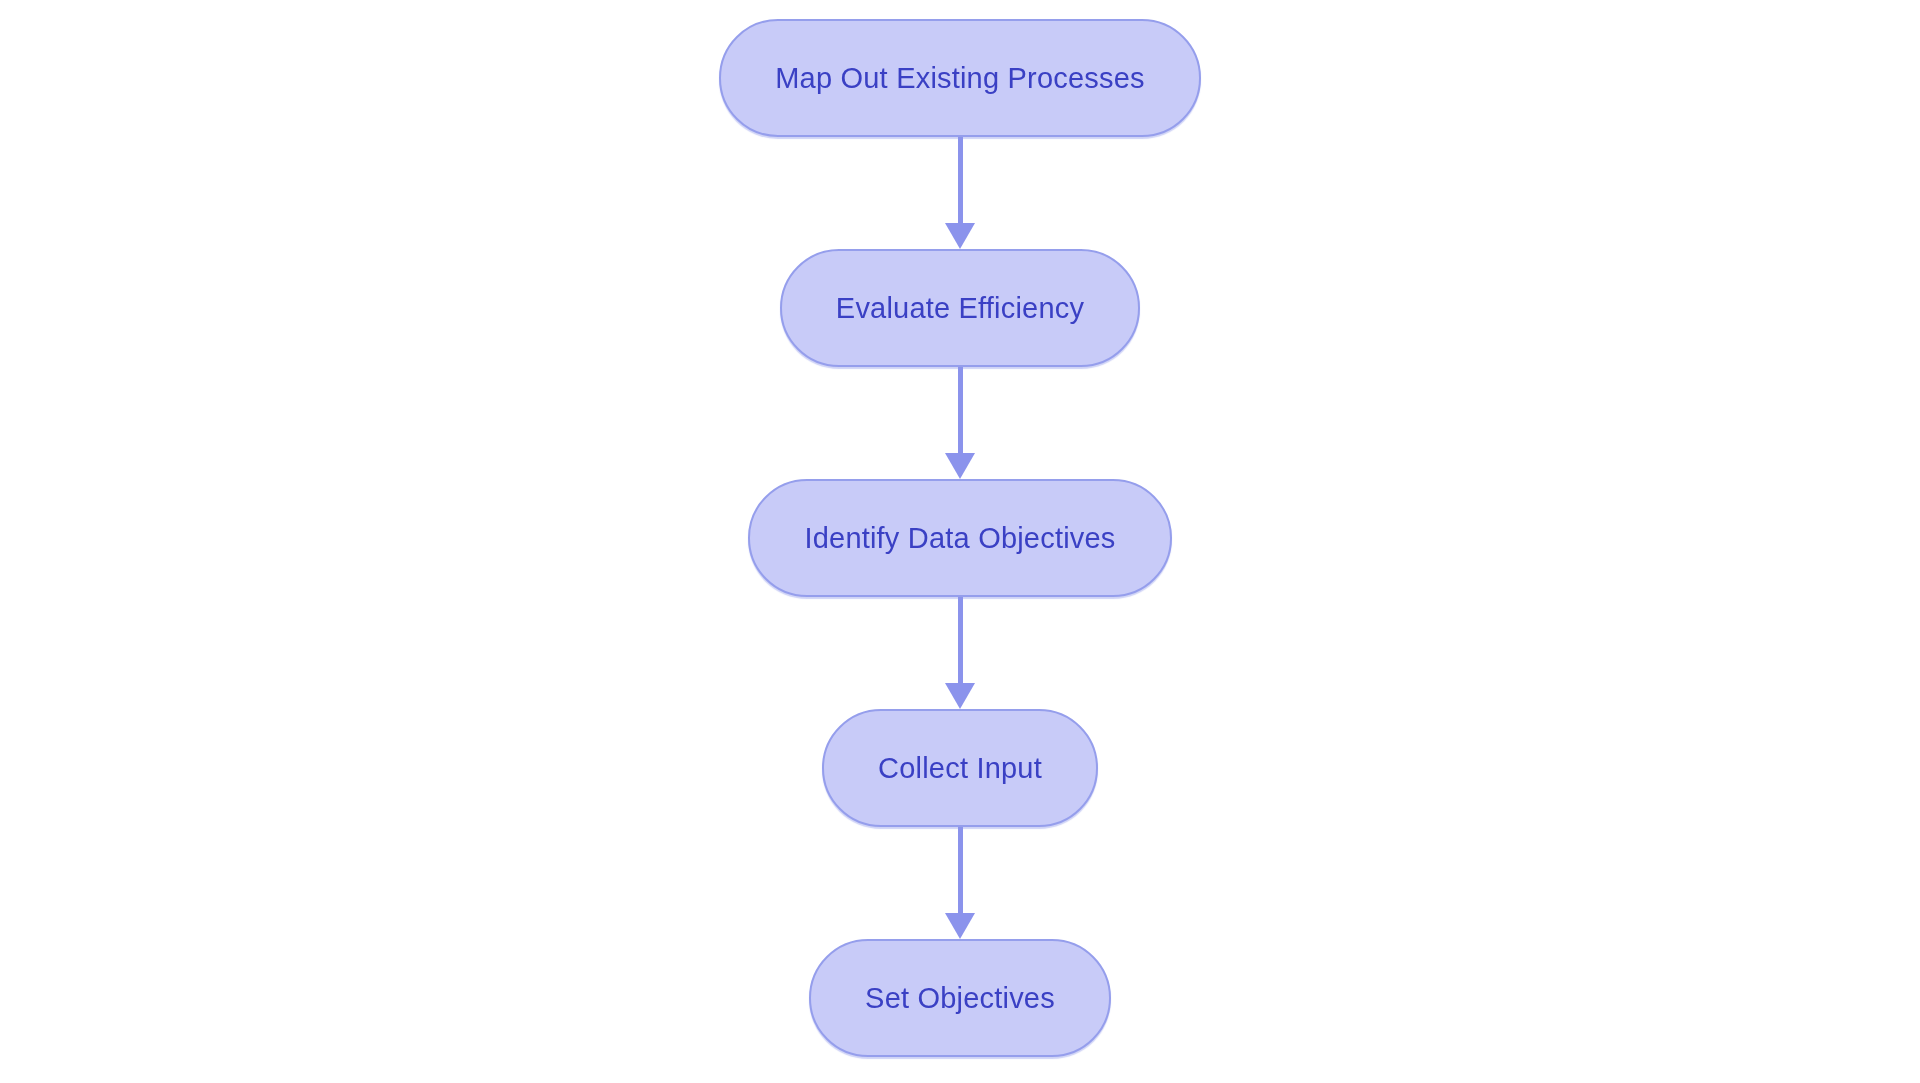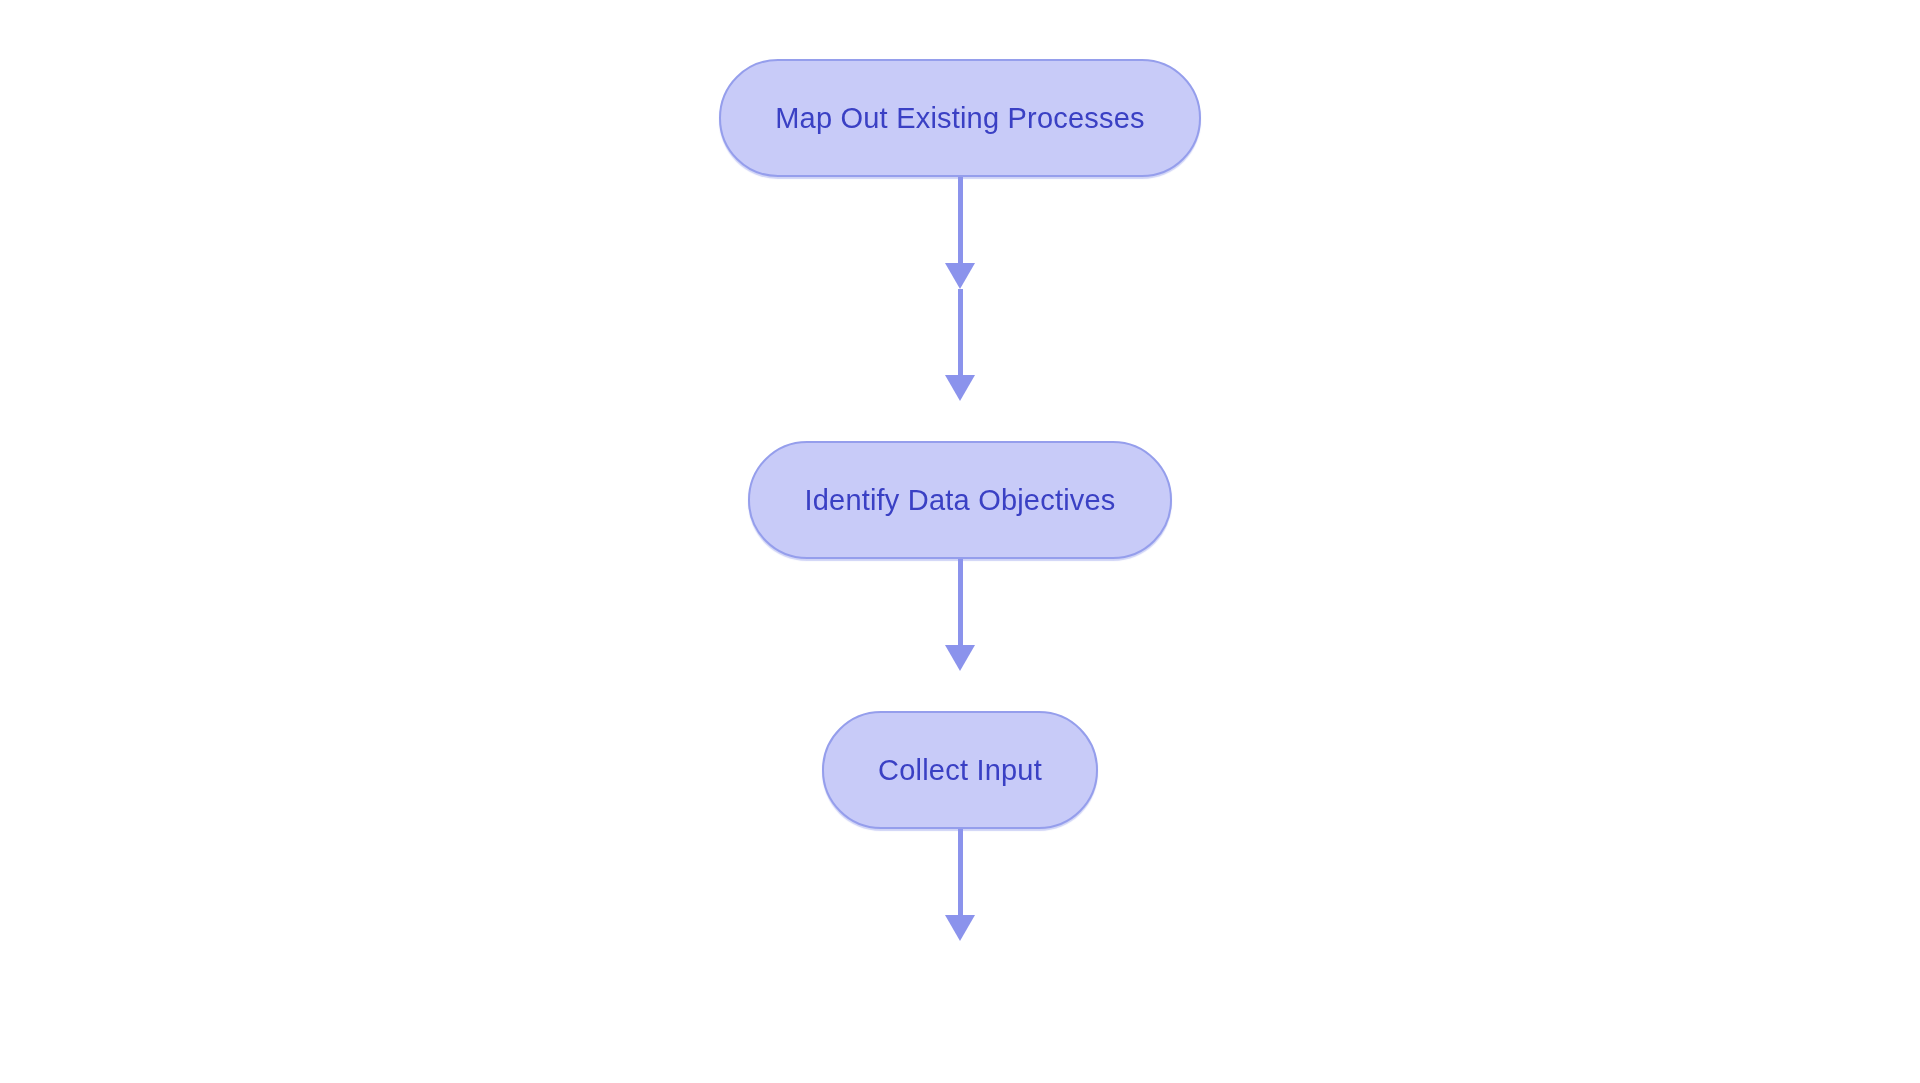--- a/index.html
+++ b/index.html
@@ -33,21 +33,20 @@
     height: 118px;
     min-height: 118px;
     padding: 0 54px;
     display: flex;
     align-items: center;
     justify-content: center;
     background: var(--node-fill);
     border: 2px solid var(--node-border);
     border-radius: 59px;
     box-shadow: 0 2px 1px rgba(149, 158, 236, 0.45);
-    margin-top: 40px;
   }
   .node-label {
     color: var(--node-text);
     font-size: 29px;
     line-height: 1;
     white-space: nowrap;
     letter-spacing: 0.2px;
   }
   .arrow {
     height: 112px;
@@ -76,20 +75,23 @@
 
   <div class="node">
     <span class="node-label">Map Out Existing Processes</span>
   </div>
 
   <div class="arrow">
     <div class="arrow-line"></div>
     <div class="arrow-head"></div>
   </div>
 
+  <div class="node">
+    <span class="node-label">Evaluate Efficiency</span>
+  </div>
 
   <div class="arrow">
     <div class="arrow-line"></div>
     <div class="arrow-head"></div>
   </div>
 
   <div class="node">
     <span class="node-label">Identify Data Objectives</span>
   </div>
 
@@ -100,14 +102,17 @@
 
   <div class="node">
     <span class="node-label">Collect Input</span>
   </div>
 
   <div class="arrow">
     <div class="arrow-line"></div>
     <div class="arrow-head"></div>
   </div>
 
+  <div class="node">
+    <span class="node-label">Set Objectives</span>
+  </div>
 
 </div>
 
 </body></html>

